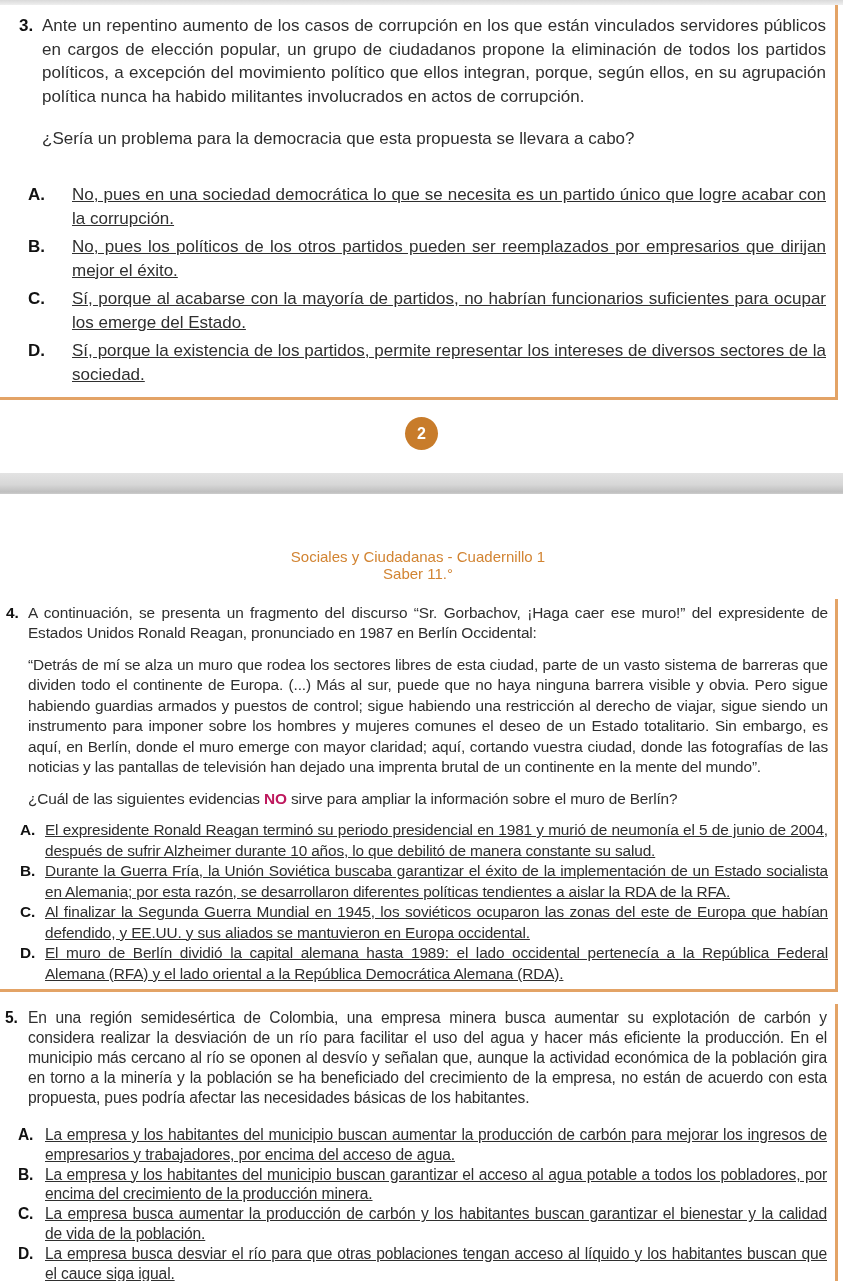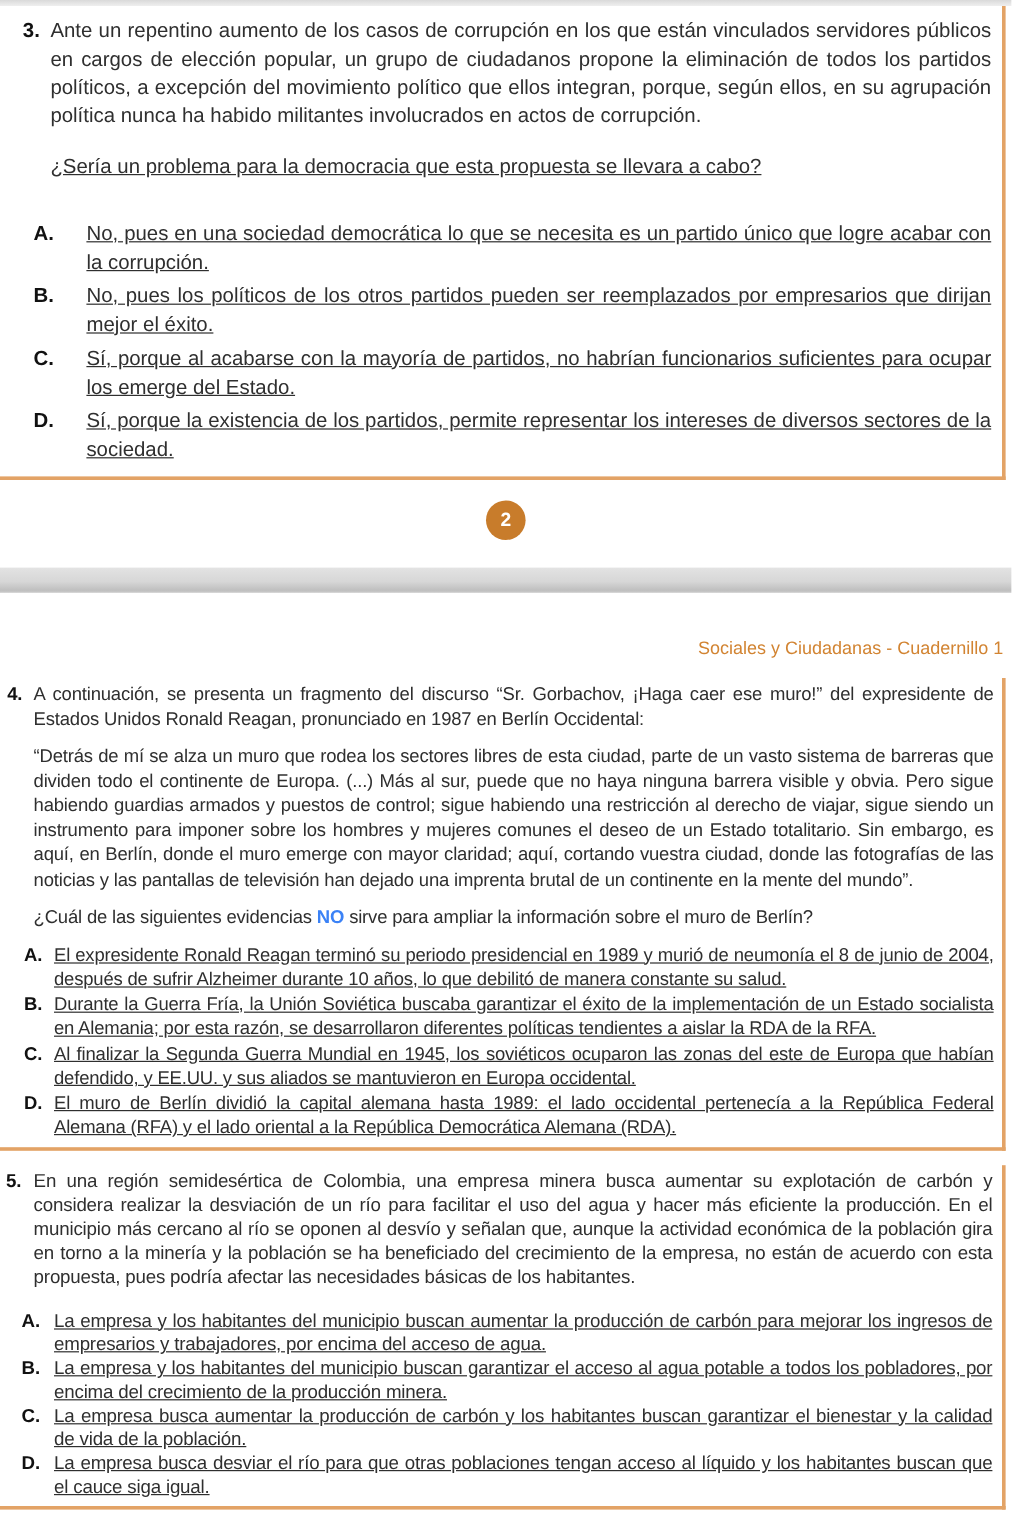--- a/index.html
+++ b/index.html
@@ -20,60 +20,60 @@
   .row{display:flex;}
   .qnum{font-weight:bold;color:#111;}
   .qtext{flex:1;text-align:justify;margin:0;}
   .opt{display:flex;}
   .letter{font-weight:bold;color:#111;flex:0 0 auto;}
   .otext{flex:1;text-align:justify;text-decoration:underline;}
 
   
   .q3{font-size:17px;line-height:23.5px;padding:9px 9px 6px 19px;}
   .q3 .qnum{flex:0 0 23px;}
-  .q3 .prompt{margin:19px 0 0 23px;text-decoration:underline;}
+  .q3 .prompt{margin:19px 0 0 23px;}
   .q3 .opts{margin-left:9px;margin-top:32px;}
   .q3 .opt{margin-bottom:4px;line-height:24px;}
   .q3 .letter{width:44px;}
 
   
   .pagenum-wrap{text-align:center;margin:17px 0 0 0;height:34px;}
   .pagenum-circle{
     display:inline-block;width:33px;height:33px;border-radius:50%;
     background:#c87c2b;color:#fff;font-weight:bold;font-size:16px;
     line-height:33px;text-align:center;
   }
 
   
   .page-gap{height:21px;margin-top:22px;background:linear-gradient(#e3e3e3,#d7d7d7 55%,#bfbfbf 90%,#cccccc);}
 
   
   .booklet-header{
-    margin-top:38px;text-align:right;padding-right:7px;
+    margin-top:54px;text-align:center;padding-right:7px;
     color:#d28432;font-size:15px;line-height:17.5px;
   }
 
   
   .q4{margin-top:16px;font-size:15.4px;line-height:20.5px;letter-spacing:-0.15px;padding:4px 7px 5px 6px;}
   .q4 .qnum{flex:0 0 22px;}
   .q4 .quote{margin:11px 0 0 22px;text-align:justify;}
   .q4 .prompt{margin:11px 0 0 22px;}
   .q4 .opts{margin-left:14px;margin-top:11px;}
   .q4 .opt{line-height:20.5px;}
   .q4 .letter{width:25px;}
 
   
   .q5{margin-top:12px;font-size:15.6px;line-height:20px;letter-spacing:-0.15px;padding:4px 8px 5px 5px;}
   .q5 .qnum{flex:0 0 23px;}
   .q5 .prompt{margin:7px 0 0 23px;}
   .q5 .opts{margin-left:13px;margin-top:17px;}
   .q5 .opt{line-height:19.8px;}
   .q5 .letter{width:27px;}
 
-  b{color:#3b82f6;}
+  b{color:#be185d;}
 </style>
 </head>
 <body>
 
 <div class="top-strip"></div>
 
 <section class="page">
   <div class="qbox q3">
     <div class="row">
       <span class="qnum">3.</span>
@@ -103,33 +103,34 @@
   <div class="pagenum-wrap">
     <span class="pagenum-circle">2</span>
   </div>
 </section>
 
 <div class="page-gap"></div>
 
 <section class="page">
   <div class="booklet-header">
     <div>Sociales y Ciudadanas - Cuadernillo 1</div>
+    <div>Saber 11.°</div>
   </div>
 
   <div class="qbox q4">
     <div class="row">
       <span class="qnum">4.</span>
       <p class="qtext">A continuación, se presenta un fragmento del discurso “Sr. Gorbachov, ¡Haga caer ese muro!” del expresidente de Estados Unidos Ronald Reagan, pronunciado en 1987 en Berlín Occidental:</p>
     </div>
     <p class="qtext quote">“Detrás de mí se alza un muro que rodea los sectores libres de esta ciudad, parte de un vasto sistema de barreras que dividen todo el continente de Europa. (...) Más al sur, puede que no haya ninguna barrera visible y obvia. Pero sigue habiendo guardias armados y puestos de control; sigue habiendo una restricción al derecho de viajar, sigue siendo un instrumento para imponer sobre los hombres y mujeres comunes el deseo de un Estado totalitario. Sin embargo, es aquí, en Berlín, donde el muro emerge con mayor claridad; aquí, cortando vuestra ciudad, donde las fotografías de las noticias y las pantallas de televisión han dejado una imprenta brutal de un continente en la mente del mundo”.</p>
     <p class="qtext prompt"><span>¿Cuál de las siguientes evidencias </span><b>NO</b><span> sirve para ampliar la información sobre el muro de Berlín?</span></p>
     <div class="opts">
       <div class="opt">
         <span class="letter">A.</span>
-        <span class="otext">El expresidente Ronald Reagan terminó su periodo presidencial en 1989 y murió de neumonía el 8 de junio de 2004, después de sufrir Alzheimer durante 10 años, lo que debilitó de manera constante su salud.</span>
+        <span class="otext">El expresidente Ronald Reagan terminó su periodo presidencial en 1981 y murió de neumonía el 5 de junio de 2004, después de sufrir Alzheimer durante 10 años, lo que debilitó de manera constante su salud.</span>
       </div>
       <div class="opt">
         <span class="letter">B.</span>
         <span class="otext">Durante la Guerra Fría, la Unión Soviética buscaba garantizar el éxito de la implementación de un Estado socialista en Alemania; por esta razón, se desarrollaron diferentes políticas tendientes a aislar la RDA de la RFA.</span>
       </div>
       <div class="opt">
         <span class="letter">C.</span>
         <span class="otext">Al finalizar la Segunda Guerra Mundial en 1945, los soviéticos ocuparon las zonas del este de Europa que habían defendido, y EE.UU. y sus aliados se mantuvieron en Europa occidental.</span>
       </div>
       <div class="opt">

